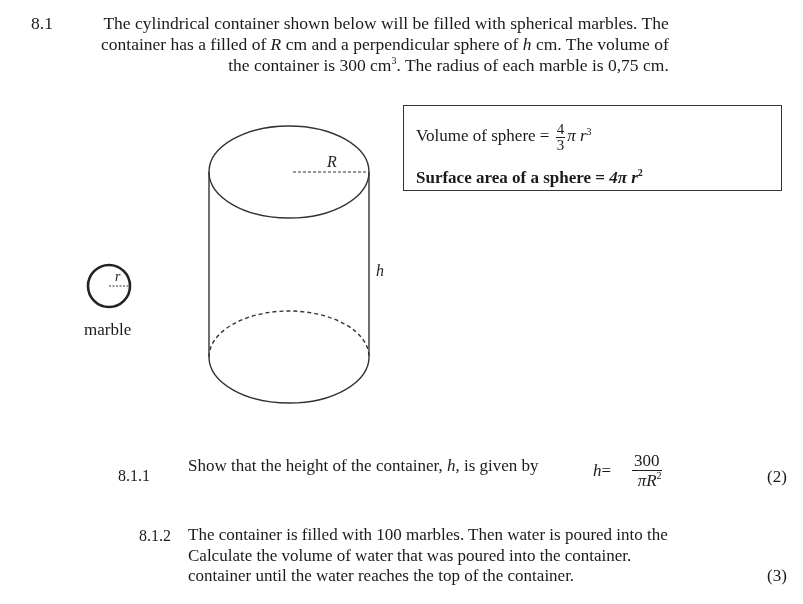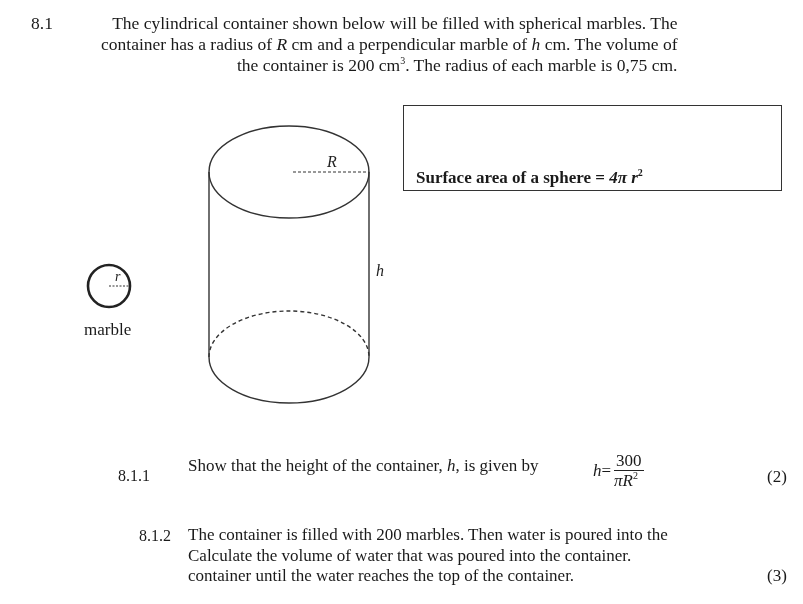--- a/index.html
+++ b/index.html
@@ -21,25 +21,28 @@
   .sub-num { font-size:16px; }
   .marks { font-size:17px; }
 </style>
 </head>
 <body>
 
 <div class="abs txt qnum">8.1</div>
 
 <div class="abs txt intro">
   <div>The cylindrical container shown below will be filled with spherical marbles. The</div>
-  <div><span>container has a radius of </span><i>R</i><span> cm  and a perpendicular marble of </span><i>h</i><span> cm.  The volume of</span></div>
-  <div><span>the container is  200 cm</span><sup>3</sup><span>.  The radius of each marble is  0,75 cm.</span></div>
+  <div><span>container has a filled of </span><i>R</i><span> cm  and a perpendicular sphere of </span><i>h</i><span> cm.  The volume of</span></div>
+  <div><span>the container is  300 cm</span><sup>3</sup><span>.  The radius of each marble is  0,75 cm.</span></div>
 </div>
 
 <div class="abs formula-box">
+  <div class="abs fl1">
+    <span>Volume of sphere = </span><span class="frac"><div class="num">4</div><div>3</div></span><i>π r</i><sup>3</sup>
+  </div>
   <div class="abs fl2">
     <span>Surface area of a sphere = </span><i>4π r</i><sup>2</sup>
   </div>
 </div>
 
 <svg class="abs" style="left:0;top:0" width="803" height="604">
   <g fill="none" stroke="#333" stroke-width="1.4">
     <ellipse cx="289" cy="172" rx="80" ry="46"></ellipse>
     <line x1="209" y1="172" x2="209" y2="357"></line>
     <line x1="369" y1="172" x2="369" y2="357"></line>
@@ -57,23 +60,23 @@
   <text x="115" y="281" font-family="Liberation Serif, serif" font-style="italic" font-size="14" fill="#222">r</text>
 </svg>
 
 <div class="abs marble-label">marble</div>
 
 <div class="abs sub-num" style="left:118px;top:467px;">8.1.1</div>
 <div class="abs txt" style="left:188px;top:456px;font-size:17px;">
   <span>Show that the height of the container, </span><i>h</i><span>,  is given by</span>
 </div>
 <div class="abs" style="left:593px;top:451px;font-size:17px;white-space:nowrap;">
-  <i style="display:inline-block;vertical-align:middle;">h</i><span style="display:inline-block;vertical-align:middle;">=</span><span style="display:inline-block;vertical-align:middle;text-align:left;line-height:19px;margin-left:3px;"><div style="border-bottom:1px solid #222;padding:0 2px;">300</div><div><i>πR</i><sup>2</sup></div></span>
+  <i style="display:inline-block;vertical-align:middle;">h</i><span style="display:inline-block;vertical-align:middle;">=</span><span style="display:inline-block;vertical-align:middle;text-align:right;line-height:19px;margin-left:21px;"><div style="border-bottom:1px solid #222;padding:0 2px;">300</div><div><i>πR</i><sup>2</sup></div></span>
 </div>
 <div class="abs marks" style="left:767px;top:467px;">(2)</div>
 
 <div class="abs sub-num" style="left:118px;top:527px;margin-left:21px;">8.1.2</div>
 <div class="abs" style="left:188px;top:525px;font-size:17px;line-height:20.5px;white-space:nowrap;">
-  <div>The container is filled with  200  marbles. Then water is poured into the</div>
+  <div>The container is filled with  100  marbles. Then water is poured into the</div>
   <div>Calculate the volume of water that was poured into the container.</div>
   <div>container until the water reaches the top of the container.</div>
 </div>
 <div class="abs marks" style="left:767px;top:566px;">(3)</div>
 
 </body></html>

